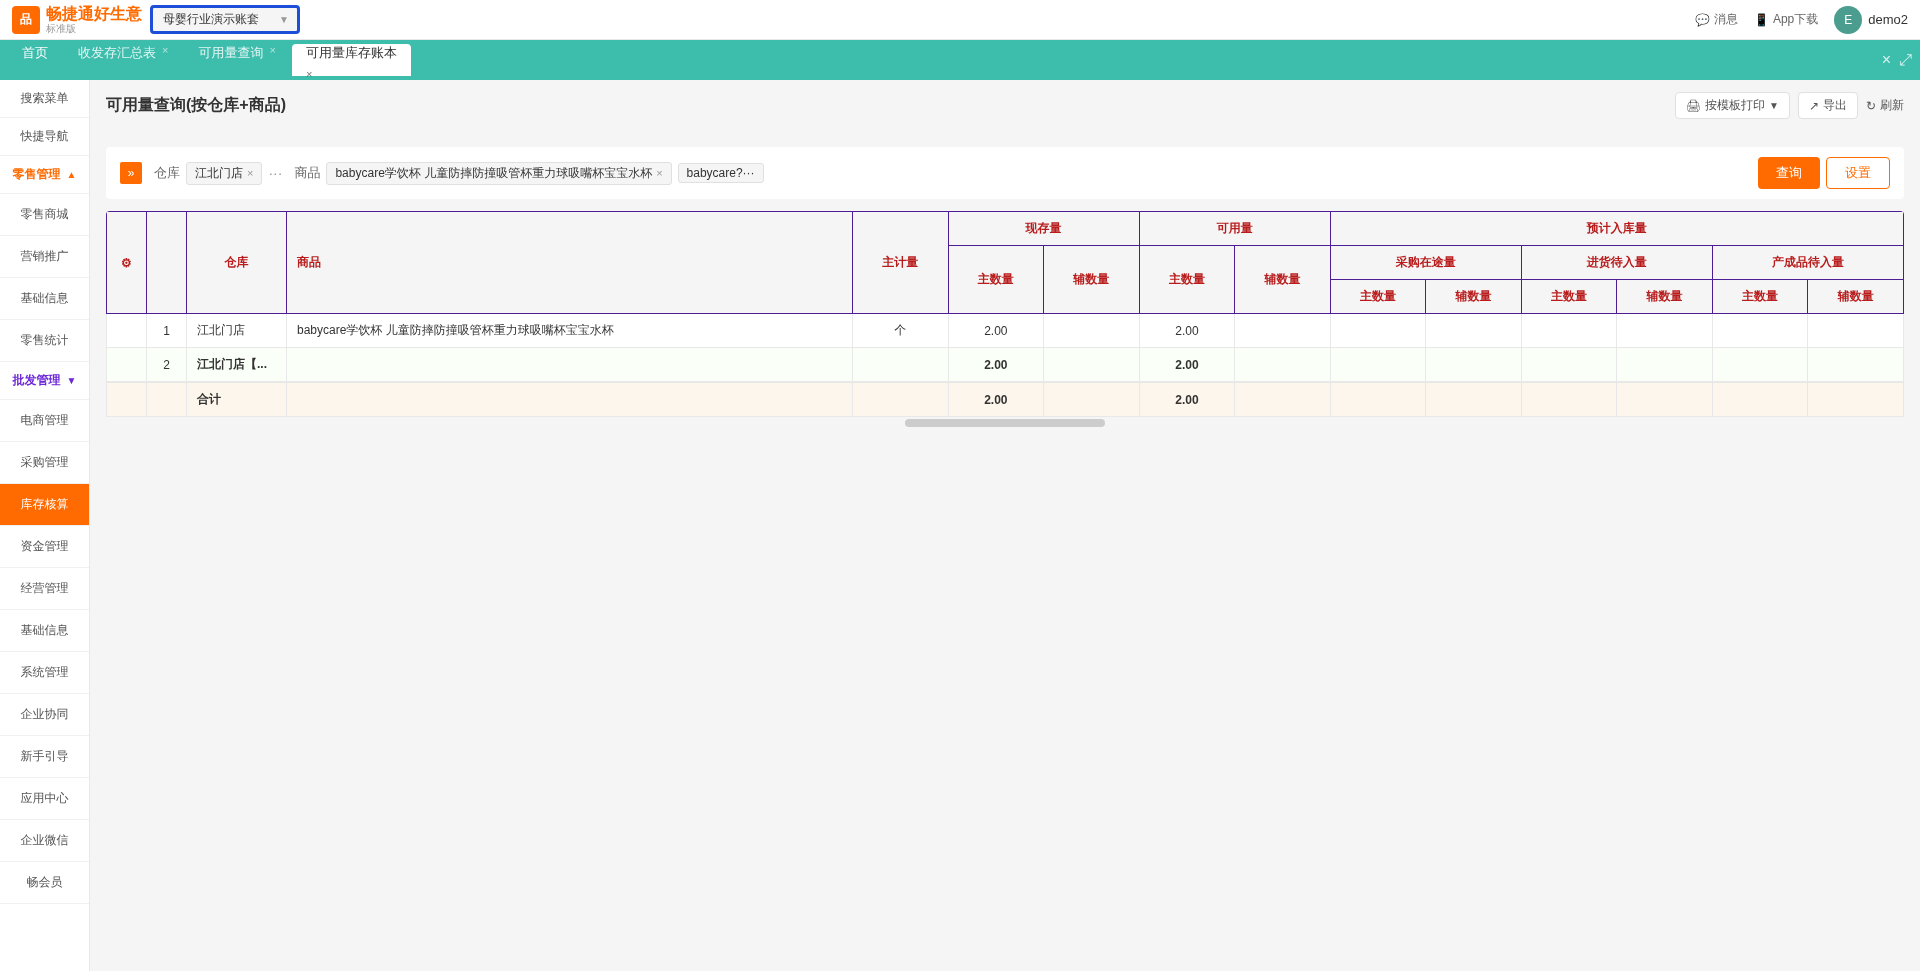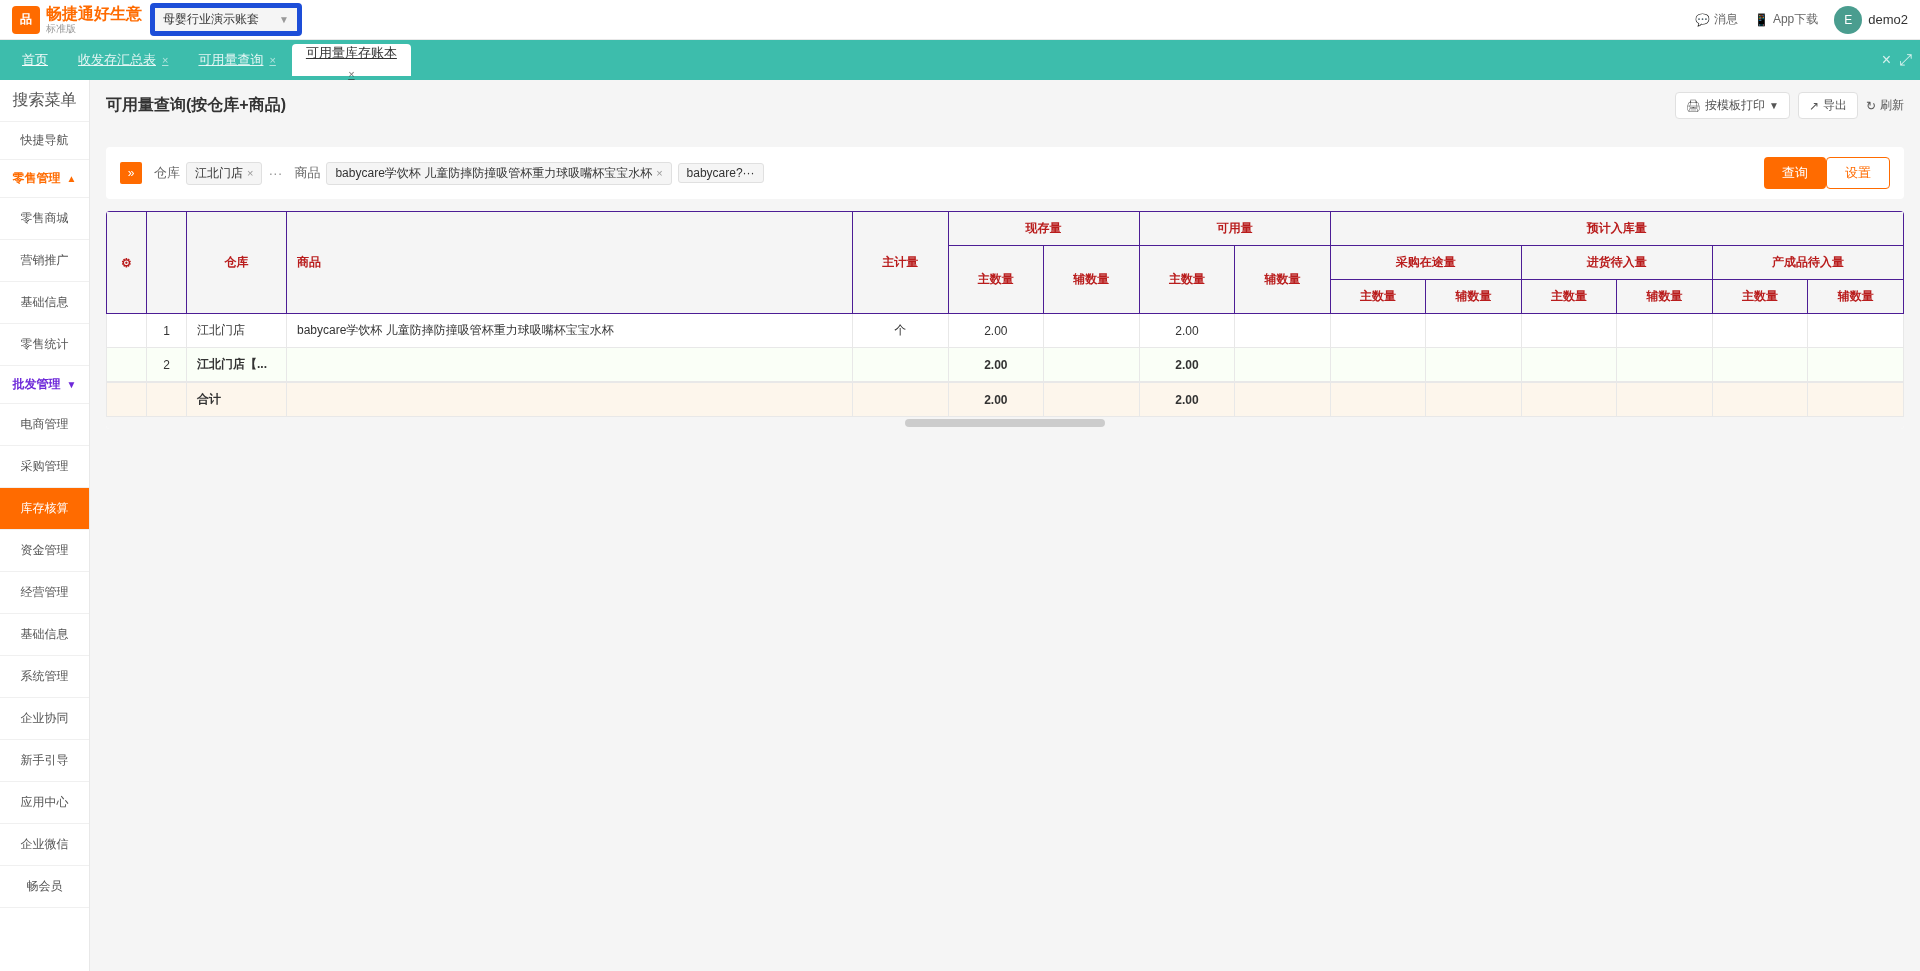--- a/index.html
+++ b/index.html
@@ -12,48 +12,46 @@
       border-bottom: 1px solid #e8e8e8;
       display: flex;
       align-items: center;
       justify-content: space-between;
       padding: 0 12px;
       flex-shrink: 0;
     }
     .top-bar-left { display: flex; align-items: center; gap: 8px; }
     .brand-logo { display: flex; align-items: center; gap: 6px; }
     .brand-icon { width: 28px; height: 28px; background: #ff6b00; border-radius: 4px; display: flex; align-items: center; justify-content: center; color: white; font-size: 12px; font-weight: bold; }
-    .org-selector { display: flex; align-items: center; gap: 20px; background: #f5f5f5; border: 5px solid #1d4ed8; border-radius: 4px; padding: 3px 8px; cursor: pointer; font-size: 12px; color: #333; min-width: 150px; justify-content: flex-end; }
+    .org-selector { display: flex; align-items: center; gap: 20px; background: #f5f5f5; border: 3px solid #1d4ed8; border-radius: 4px; padding: 3px 8px; cursor: pointer; font-size: 12px; color: #333; min-width: 150px; justify-content: flex-end; }
     .top-bar-right { display: flex; align-items: center; gap: 16px; }
     .top-bar-action { display: flex; align-items: center; gap: 4px; font-size: 12px; color: #666; cursor: pointer; }
     .avatar { width: 28px; height: 28px; border-radius: 50%; background: #4a9d8f; display: flex; align-items: center; justify-content: center; color: white; font-size: 12px; }
 
     
     .nav-tabs {
       height: 40px;
       background: #3dbdac;
       display: flex;
       align-items: center;
       padding: 0 8px;
       flex-shrink: 0;
       gap: 2px;
     }
     .nav-tab {
       height: 32px;
       padding: 0 14px;
       border-radius: 4px 4px 0 0;
       display: flex;
-      align-items: center;
       gap: 6px;
       cursor: pointer;
       font-size: 13px;
       color: rgba(255,255,255,0.85);
       background: transparent;
       white-space: nowrap;
-      text-decoration: underline;
     }
     .nav-tab.active { background: #fff; color: #333; border-radius: 4px 4px 0 0; flex-direction: column; }
     .nav-tab .close-x { font-size: 11px; opacity: 0.7; }
     .nav-tab-home { color: rgba(255,255,255,0.95); font-size: 13px; }
     .nav-actions { margin-left: auto; display: flex; gap: 8px; }
     .nav-action-btn { color: white; font-size: 16px; cursor: pointer; opacity: 0.8; }
 
     
     .main-layout { display: flex; flex: 1; overflow: hidden; }
 
@@ -75,21 +73,21 @@
       color: #555;
       border-bottom: 1px solid #f0f0f0;
       display: flex;
       flex-direction: column;
       align-items: center;
       gap: 3px;
     }
     .sidebar-item.active { background: #ff6b00; color: white; }
     .sidebar-item.section-header { font-size: 12px; color: #6d28d9; font-weight: bold; flex-direction: row; justify-content: center; gap: 6px; padding: 10px 8px; }
     .sidebar-item.section-header.active-section { color: #ff6b00; }
-    .sidebar-search { padding: 10px 8px; font-size: 16px; color: #555; cursor: pointer; border-bottom: 1px solid #f0f0f0; text-align: center; }
+    .sidebar-search { padding: 10px 8px; font-size: 12px; color: #555; cursor: pointer; border-bottom: 1px solid #f0f0f0; text-align: center; }
     .sidebar-nav { padding: 10px 8px; font-size: 12px; color: #555; cursor: pointer; border-bottom: 1px solid #f0f0f0; text-align: center; }
 
     
     .content-area { flex: 1; overflow: auto; padding: 0; background: #f5f5f5; }
 
     
     .page-content { padding: 12px 16px; }
     .page-header { display: flex; align-items: center; justify-content: space-between; margin-bottom: 28px; }
     .page-title { font-size: 16px; font-weight: bold; color: #333; }
     .page-actions { display: flex; align-items: center; gap: 8px; }
@@ -98,21 +96,21 @@
     .btn-refresh { display: flex; align-items: center; gap: 4px; font-size: 12px; color: #555; cursor: pointer; }
 
     
     .filter-section { background: white; border-radius: 4px; padding: 10px 14px; margin-bottom: 12px; display: flex; align-items: center; gap: 12px; }
     .expand-btn { width: 22px; height: 22px; background: #ff6b00; color: white; border: none; cursor: pointer; display: flex; align-items: center; justify-content: center; font-size: 12px; border-radius: 2px; flex-shrink: 0; }
     .filter-group { display: flex; align-items: center; gap: 6px; }
     .filter-label { font-size: 13px; color: #666; white-space: nowrap; }
     .filter-tag { display: flex; align-items: center; gap: 4px; background: #f5f5f5; border: 1px solid #e0e0e0; border-radius: 3px; padding: 2px 8px; font-size: 12px; color: #333; }
     .filter-tag .remove { cursor: pointer; color: #999; font-size: 11px; }
     .filter-more { font-size: 14px; color: #999; cursor: pointer; }
-    .filter-actions-right { margin-left: auto; display: flex; }
+    .filter-actions-right { margin-left: auto; display: flex; gap: 6px; }
     .btn-query { background: #ff6b00; color: white; border: none; padding: 6px 18px; border-radius: 4px; cursor: pointer; font-size: 13px; }
     .btn-settings { background: white; color: #ff6b00; border: 1px solid #ff6b00; padding: 6px 18px; border-radius: 4px; cursor: pointer; font-size: 13px; }
 
     
     .table-section { background: white; border-radius: 4px; overflow: hidden; }
     table { width: 100%; border-collapse: collapse; font-size: 12px; }
     th { background: #f5f5f5; color: #b91c1c; font-weight: 600; padding: 8px 10px; text-align: center; border: 1px solid #4c1d95; white-space: nowrap; }
     td { padding: 8px 10px; text-align: center; border: 1px solid #e8e8e8; color: #333; }
     .col-seq { width: 40px; }
     .col-warehouse { width: 100px; }

